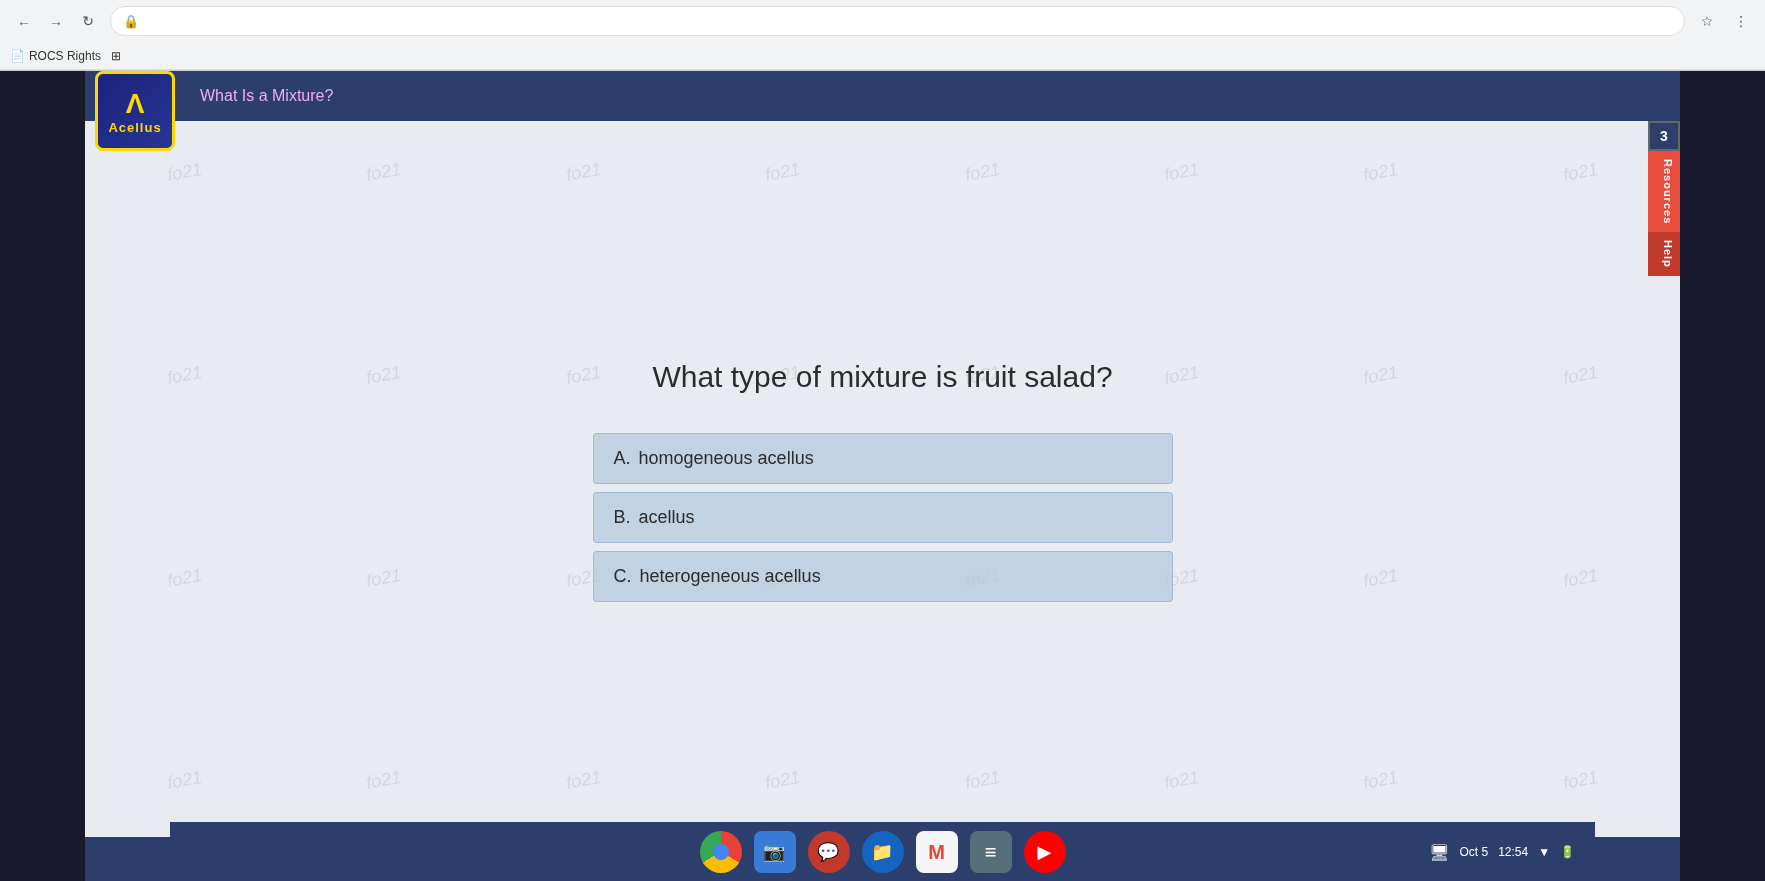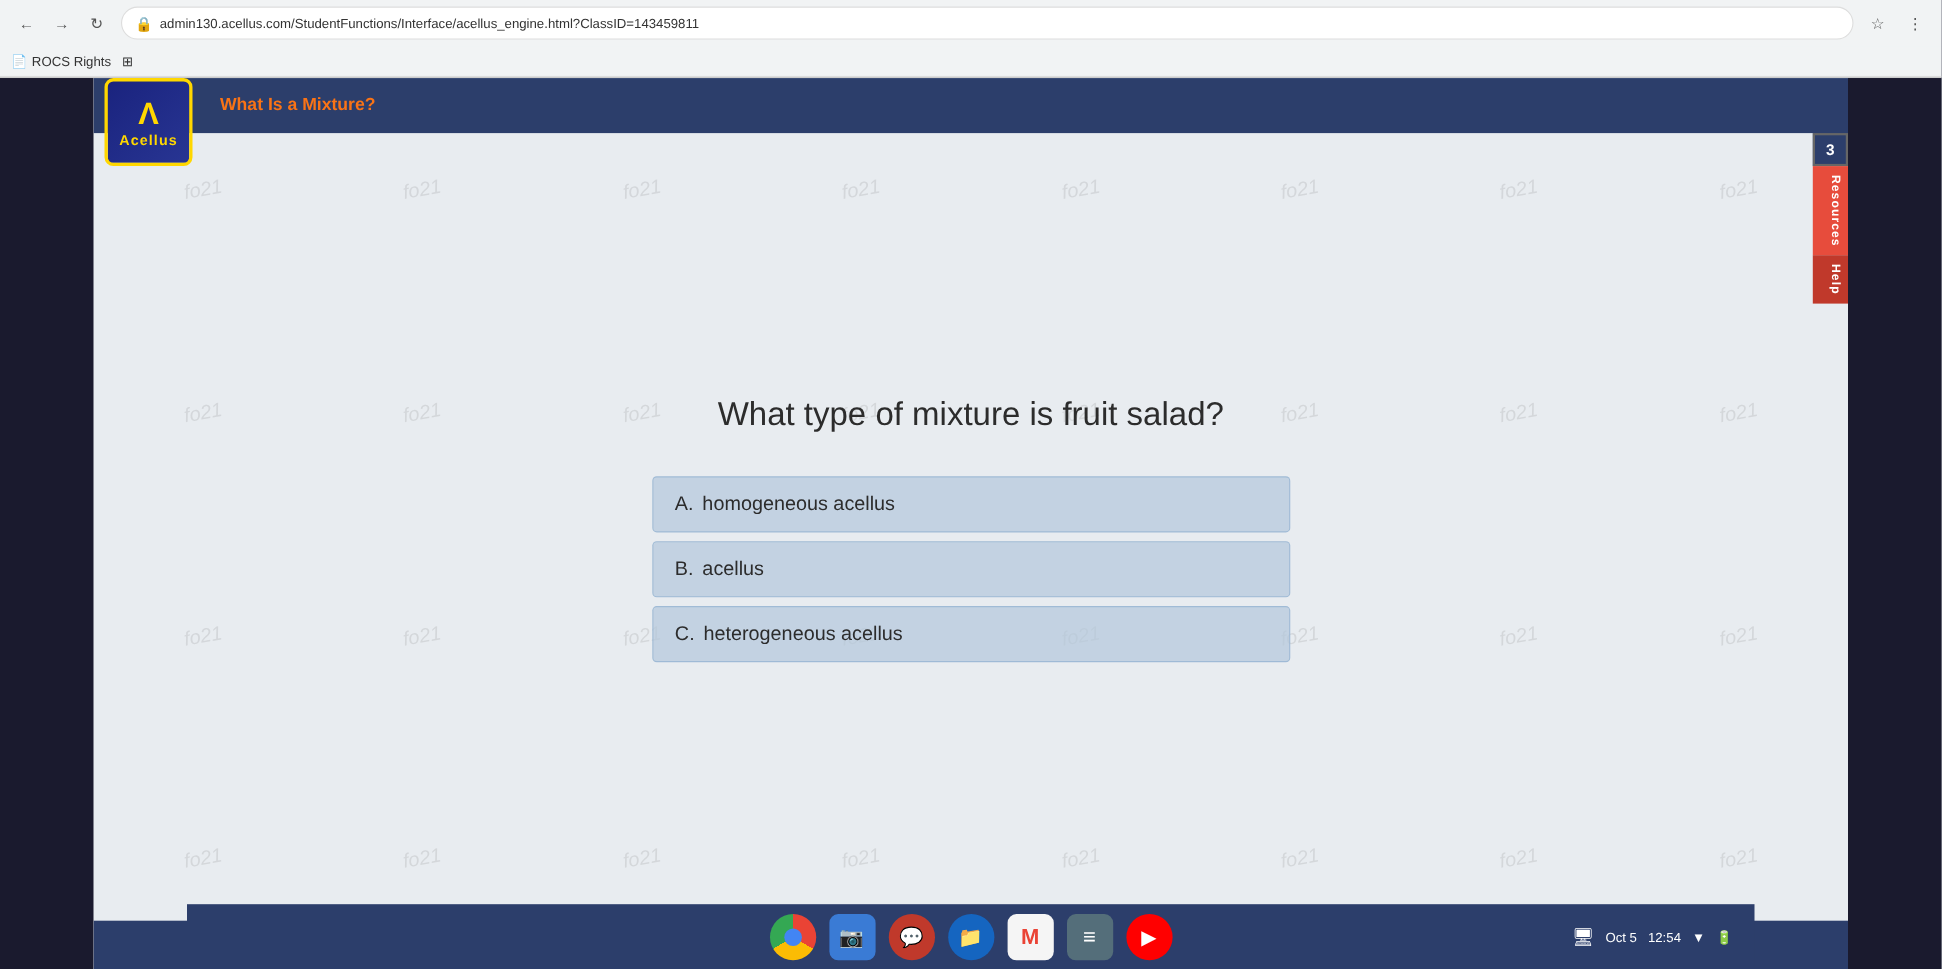--- a/index.html
+++ b/index.html
@@ -200,22 +200,22 @@
     .logo-text {
       font-size: 13px;
       color: #ffd700;
       font-weight: bold;
       letter-spacing: 1px;
     }
 
     .header-title {
       margin-left: 100px;
       font-size: 16px;
-      color: #f97316;
-      font-weight: bold;
+      color: #f0abfc;
+      font-weight: normal;
     }
 
     
     .resources-panel {
       position: absolute;
       right: 0;
       top: 50px;
       width: 32px;
       display: flex;
       flex-direction: column;
@@ -379,21 +379,20 @@
 
 <div class="browser-chrome">
   <div class="browser-toolbar">
     <div class="nav-buttons">
       <button class="nav-btn">←</button>
       <button class="nav-btn">→</button>
       <button class="nav-btn">↻</button>
     </div>
     <div class="address-bar">
       <span style="color:#555;font-size:13px;">🔒</span>
-      <span class="address-text">admin130.acellus.com/StudentFunctions/Interface/acellus_engine.html?ClassID=143459811</span>
     </div>
     <div class="browser-actions">
       <button class="browser-action-btn">☆</button>
       <button class="browser-action-btn">⋮</button>
     </div>
   </div>
   <div class="bookmarks-bar">
     <span class="bookmark-item">
       <span>📄</span>
       <span>ROCS Rights</span>

